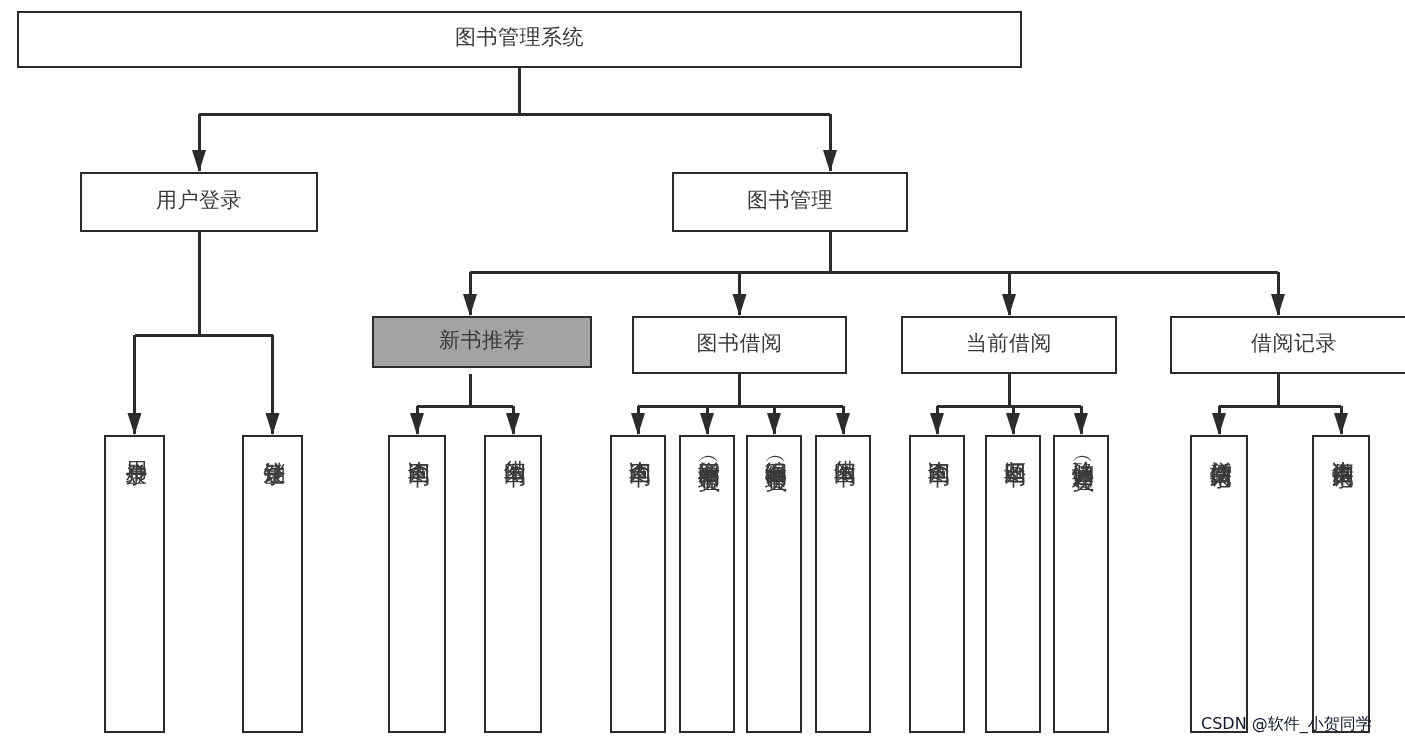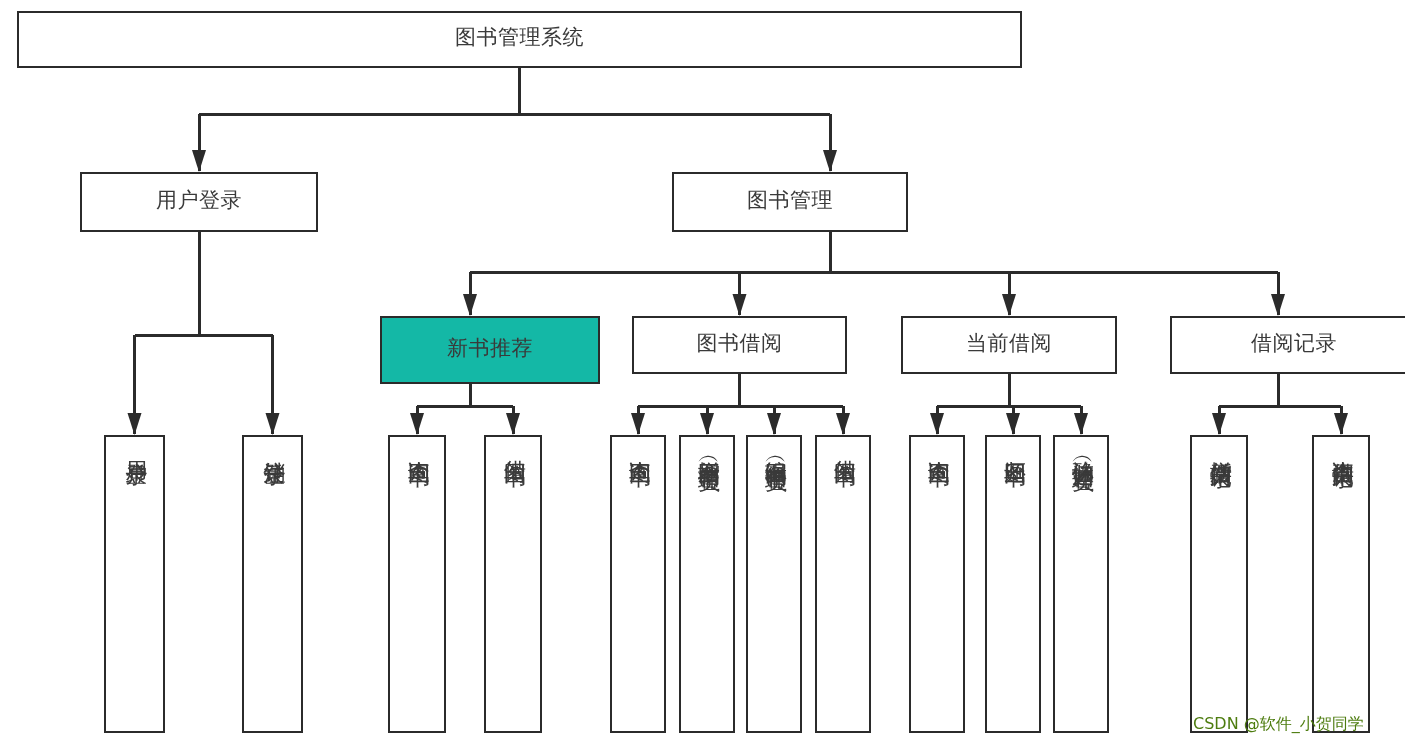--- a/index.html
+++ b/index.html
@@ -54,24 +54,25 @@
     text-orientation: upright;
     font-size: 22px;
     letter-spacing: 1.5px;
     line-height: 1.0;
   }
   #watermark {
     position: absolute;
     left: 1193px;
     top: 714px;
     font-size: 16px;
-    color: #4d7c0f;
+    color: #0f172a;
     font-family: "DejaVu Sans", "Liberation Sans", sans-serif;
     white-space: nowrap;
     pointer-events: none;
+    padding-left: 8px;
   }
 </style>
 </head>
 <body>
 
 <div id="canvas">
   <svg id="wires" viewBox="0 0 1405 747" xmlns="http://www.w3.org/2000/svg">
       <line x1="519.5" y1="68" x2="519.5" y2="114" stroke="#2b2b2b" stroke-width="3" shape-rendering="crispEdges"></line>
       <line x1="199" y1="114" x2="830" y2="114" stroke="#2b2b2b" stroke-width="3" shape-rendering="crispEdges"></line>
       <line x1="199" y1="114" x2="199" y2="171" stroke="#2b2b2b" stroke-width="3" shape-rendering="crispEdges"></line>
@@ -128,21 +129,21 @@
   <div id="nodes">
       <div class="node horiz" style="left: 17px; top: 11px; width: 1005px; height: 57px; border-color: rgb(43, 43, 43); background: rgb(255, 255, 255);">
         <span class="node-label" style="color: rgb(58, 58, 58);">图书管理系统</span>
       </div>
       <div class="node horiz" style="left: 80px; top: 172px; width: 238px; height: 60px; border-color: rgb(43, 43, 43); background: rgb(255, 255, 255);">
         <span class="node-label" style="color: rgb(58, 58, 58);">用户登录</span>
       </div>
       <div class="node horiz" style="left: 672px; top: 172px; width: 236px; height: 60px; border-color: rgb(43, 43, 43); background: rgb(255, 255, 255);">
         <span class="node-label" style="color: rgb(58, 58, 58);">图书管理</span>
       </div>
-      <div class="node horiz" style="left: 380px; top: 316px; width: 220px; height: 68px; border-color: rgb(43, 43, 43); background: #14b8a6;">
+      <div class="node horiz" style="left: 372px; top: 316px; width: 220px; height: 52px; border-color: rgb(43, 43, 43); background: #a3a3a3;">
         <span class="node-label" style="color: rgb(58, 58, 58);">新书推荐</span>
       </div>
       <div class="node horiz" style="left: 632px; top: 316px; width: 215px; height: 58px; border-color: rgb(43, 43, 43); background: rgb(255, 255, 255);">
         <span class="node-label" style="color: rgb(58, 58, 58);">图书借阅</span>
       </div>
       <div class="node horiz" style="left: 901px; top: 316px; width: 216px; height: 58px; border-color: rgb(43, 43, 43); background: rgb(255, 255, 255);">
         <span class="node-label" style="color: rgb(58, 58, 58);">当前借阅</span>
       </div>
       <div class="node horiz" style="left: 1170px; top: 316px; width: 248px; height: 58px; border-color: rgb(43, 43, 43); background: rgb(255, 255, 255);">
         <span class="node-label" style="color: rgb(58, 58, 58);">借阅记录</span>

